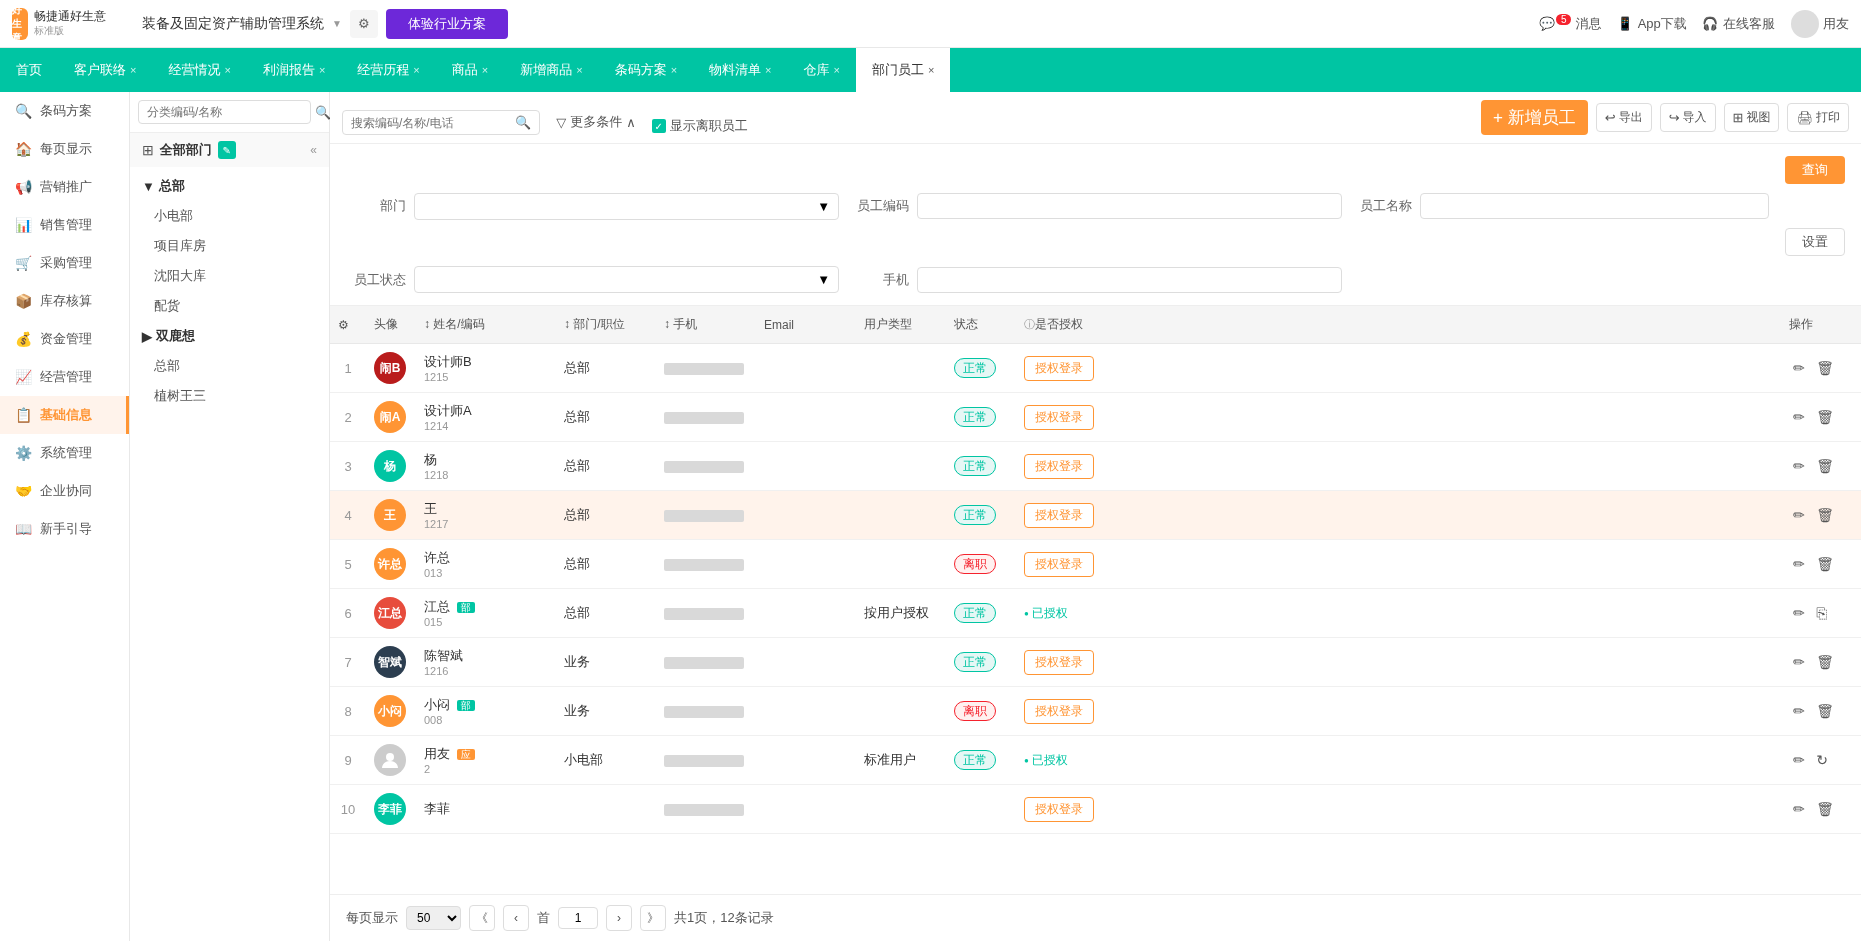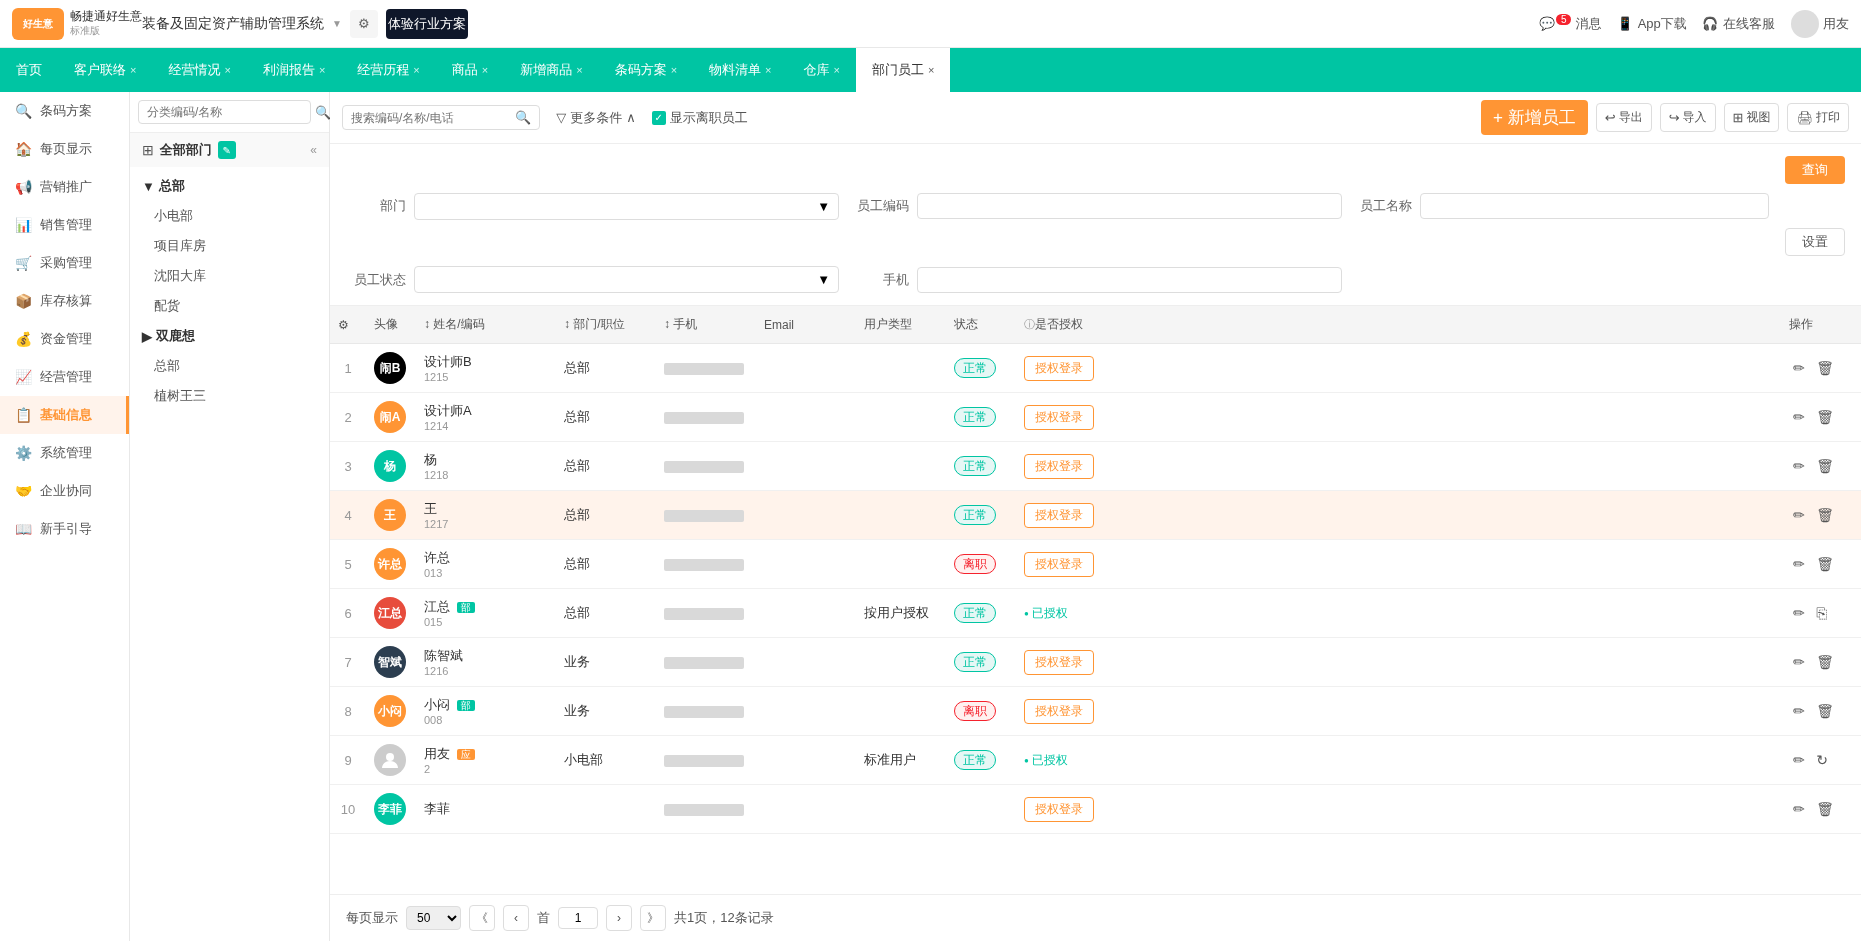--- a/index.html
+++ b/index.html
@@ -1,28 +1,28 @@
 <!DOCTYPE html>
 <html><head>
   <meta charset="utf-8">
   <style>
     * { box-sizing: border-box; margin: 0; padding: 0; font-family: 'Microsoft YaHei', Arial, sans-serif; font-size: 13px; }
     body { background: #f5f5f5; display: flex; flex-direction: column; height: 941px; overflow: hidden; }
     
     
     .top-bar { background: #fff; height: 48px; display: flex; align-items: center; padding: 0 12px; border-bottom: 1px solid #e8e8e8; flex-shrink: 0; }
     .logo-area { display: flex; align-items: center; gap: 6px; width: 130px; }
-    .logo-icon { width: 52px; height: 32px; background: #ff9534; border-radius: 6px; display: flex; align-items: center; justify-content: center; color: white; font-size: 10px; font-weight: bold; }
+    .logo-icon { width: 16px; height: 32px; background: #ff9534; border-radius: 6px; display: flex; align-items: center; justify-content: center; color: white; font-size: 10px; font-weight: bold; }
     .logo-text { font-size: 12px; color: #333; line-height: 1.3; }
     .logo-sub { font-size: 10px; color: #999; }
     .system-title { flex: 1; display: flex; align-items: center; gap: 8px; }
     .system-name { font-size: 14px; color: #333; font-weight: 500; }
     .dropdown-arrow { color: #999; font-size: 10px; }
     .gear-icon { width: 28px; height: 28px; background: #f5f5f5; border-radius: 4px; display: flex; align-items: center; justify-content: center; color: #666; cursor: pointer; }
-    .trial-btn { background: #0f172a; color: white; border: none; padding: 6px 2px; border-radius: 4px; cursor: pointer; font-size: 13px; }
+    .trial-btn { background: #6d28d9; color: white; border: none; padding: 6px 22px; border-radius: 4px; cursor: pointer; font-size: 13px; }
     .top-right { display: flex; align-items: center; gap: 16px; margin-left: auto; }
     .top-right-item { display: flex; align-items: center; gap: 4px; color: #555; cursor: pointer; font-size: 13px; }
     .user-avatar-small { width: 28px; height: 28px; background: #ddd; border-radius: 50%; }
 
     
     .nav-bar { background: #00c5a3; height: 44px; display: flex; align-items: center; padding: 0 0; flex-shrink: 0; overflow: hidden; }
     .nav-item { color: white; padding: 0 16px; height: 44px; display: flex; align-items: center; cursor: pointer; font-size: 13px; white-space: nowrap; position: relative; }
     .nav-item.active { background: #fff; color: #333; }
     .nav-close { margin-left: 4px; font-size: 11px; opacity: 0.8; }
 
@@ -51,21 +51,21 @@
     .dept-edit-icon { width: 18px; height: 18px; background: #00c5a3; border-radius: 3px; display: flex; align-items: center; justify-content: center; color: white; font-size: 10px; cursor: pointer; }
     .dept-collapse { font-size: 12px; color: #999; cursor: pointer; margin-left: auto; }
     .dept-tree { flex: 1; overflow-y: auto; padding: 4px 0; }
     .dept-tree-item { padding: 6px 12px 6px 24px; cursor: pointer; color: #555; font-size: 13px; display: flex; align-items: center; gap: 4px; }
     .dept-tree-parent { padding: 6px 12px; font-weight: bold; color: #333; cursor: pointer; display: flex; align-items: center; gap: 4px; font-size: 13px; }
 
     
     .employee-panel { flex: 1; display: flex; flex-direction: column; overflow: hidden; }
 
     
-    .emp-toolbar { background: #fff; padding: 8px 12px; display: flex; align-items: center; gap: 8px; border-bottom: 1px solid #eee; flex-shrink: 0; }
+    .emp-toolbar { background: #fff; padding: 8px 12px; display: flex; align-items: flex-end; gap: 8px; border-bottom: 1px solid #eee; flex-shrink: 0; }
     .search-box { display: flex; align-items: center; border: 1px solid #ddd; border-radius: 4px; padding: 4px 8px; gap: 4px; background: #fff; }
     .search-box input { border: none; outline: none; font-size: 12px; width: 160px; }
     .filter-btn { display: flex; align-items: center; gap: 4px; color: #555; cursor: pointer; font-size: 12px; padding: 4px 8px; }
     .show-resigned { display: flex; align-items: center; gap: 4px; color: #555; font-size: 12px; cursor: pointer; }
     .checkbox-checked { width: 14px; height: 14px; background: #00c5a3; border-radius: 2px; display: flex; align-items: center; justify-content: center; color: white; font-size: 10px; }
     .toolbar-right { margin-left: auto; display: flex; align-items: center; gap: 8px; }
     .add-emp-btn { background: #ff9534; color: white; border: none; padding: 6px 12px; border-radius: 4px; cursor: pointer; font-size: 17px; }
     .export-btn, .import-btn, .view-btn, .print-btn { color: #555; cursor: pointer; font-size: 12px; display: flex; align-items: center; gap: 3px; padding: 5px 8px; border: 1px solid #ddd; border-radius: 4px; background: #fff; }
 
     
@@ -323,21 +323,21 @@
                 <th style="width:120px;"><span style="color:#999;font-size:11px;">ⓘ</span>是否授权</th>
                 <th style="flex:1;"></th>
                 <th style="width:80px;">操作</th>
               </tr>
             </thead>
             <tbody>
 
               <tr>
                 <td style="text-align:center;color:#999;">1</td>
                 <td>
-                    <div class="avatar-circle" style="background:#000000;">闹B</div>
+                    <div class="avatar-circle" style="background:#b91c1c;">闹B</div>
                   </td>
                 <td>
                     <div class="name-code">
                       <span class="emp-name">设计师B</span>
                       <span class="emp-code">1215</span>
                     </div>
                   </td>
                 <td>总部</td>
                 <td><span class="gray-blur"></span></td>
                 <td></td>

